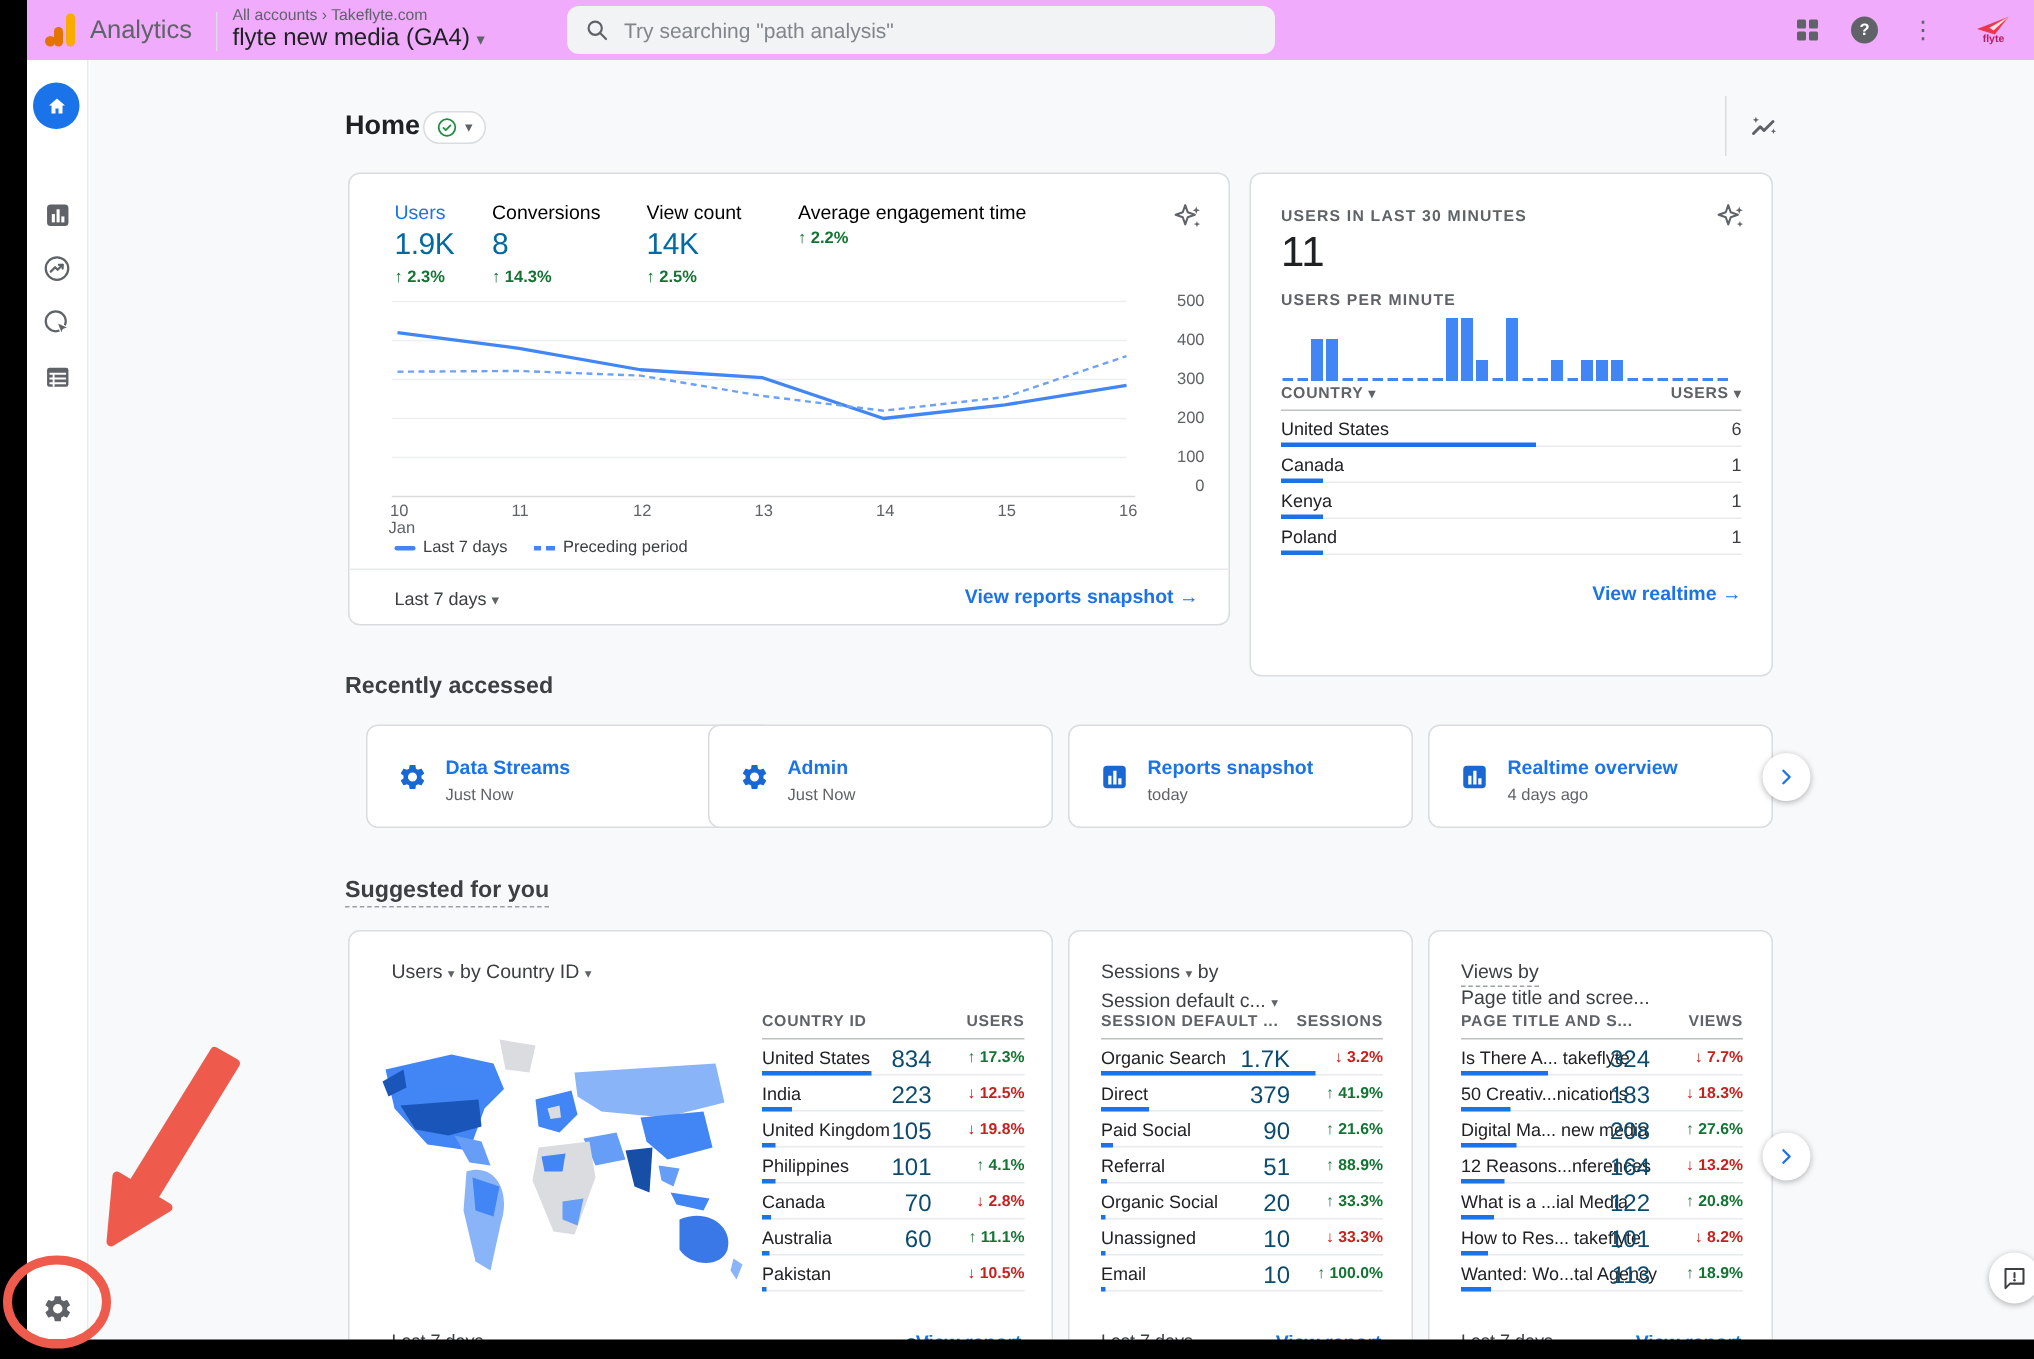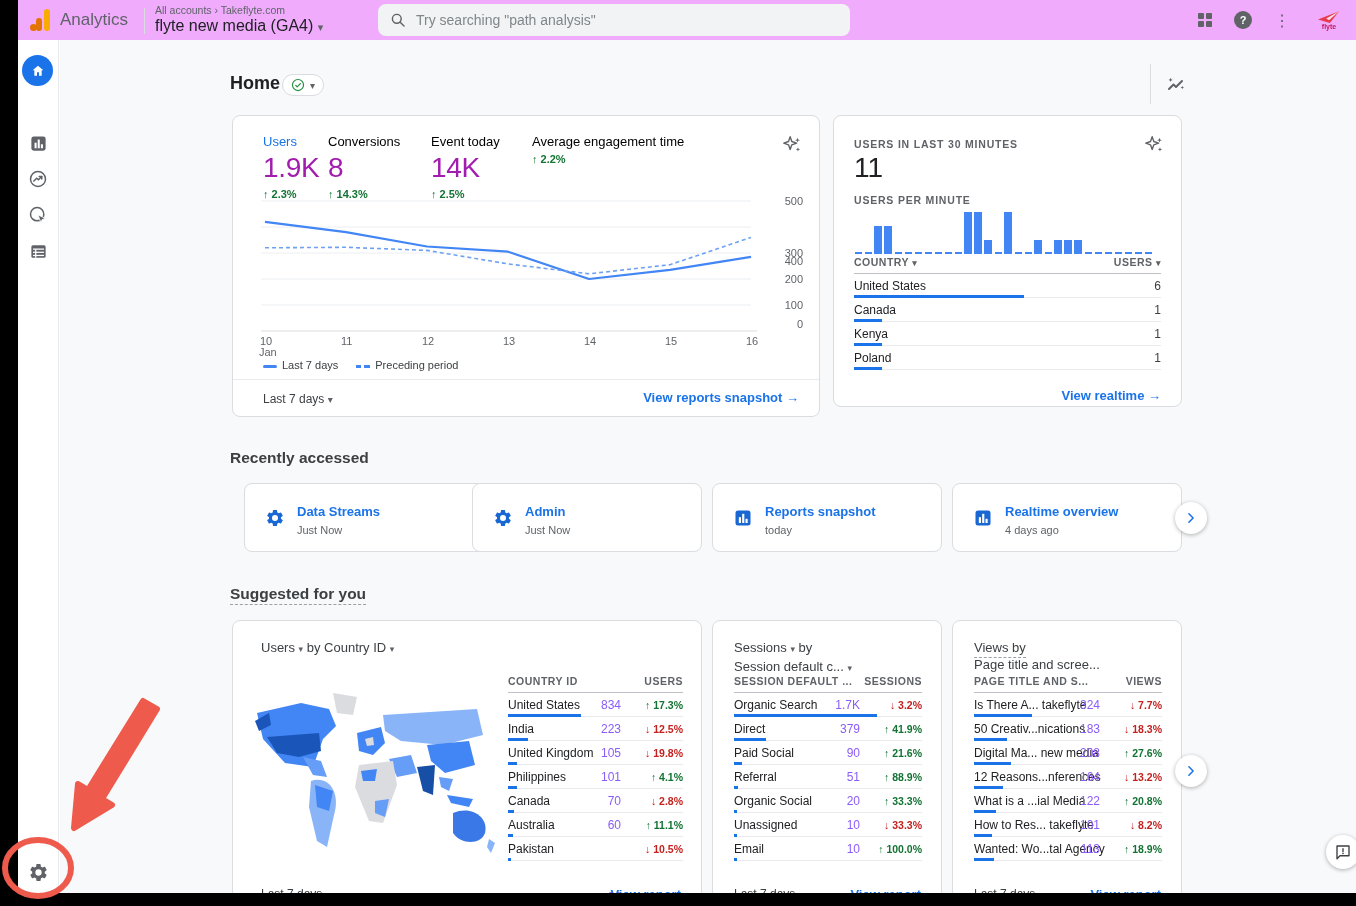--- a/index.html
+++ b/index.html
@@ -50,21 +50,21 @@
   .head-divider { position:absolute; left:1150px; top:64px; width:1px; height:40px; background:#dadce0; }
   .insights-btn { position:absolute; left:1164px; top:73px; width:24px; height:24px; }
 
   .card { position:absolute; background:#fff; border:1px solid #dadce0; border-radius:8px; }
 
   
   .metrics-row { position:absolute; left:30px; top:18px; display:flex; }
   .metric { margin-right:0; }
   .metric .m-label { font-size:13px; color:#000000; white-space:nowrap; }
   .metric.sel .m-label { color:#1a73e8; }
-  .metric .m-value { font-size:28px; color:#a21caf; margin-top:3px; letter-spacing:-.3px; }
+  .metric .m-value { font-size:20px; color:#0369a1; margin-top:3px; letter-spacing:-.3px; }
   .metric .m-change { font-size:11px; font-weight:700; margin-top:4px; }
   .up { color:#137333; } .down { color:#c5221f; }
   .m-users{width:65px} .m-conv{width:103px} .m-event{width:101px} .m-avg{width:240px}
   .ov-sparkle { position:absolute; right:16px; top:18px; }
   .yticks span { position:absolute; font-size:11px; color:#5f6368; right:16px; }
   .xlabels span { position:absolute; font-size:11px; color:#5f6368; }
   .x-month { position:absolute; font-size:11px; color:#5f6368; }
   .legend { position:absolute; left:30px; top:243px; display:flex; gap:18px; align-items:center; font-size:11px; color:#3c4043; }
   .sw-solid { display:inline-block; width:14px; height:3px; background:#4285f4; border-radius:2px; margin-right:5px; vertical-align:middle; }
   .sw-dash  { display:inline-block; width:14px; height:3px; margin-right:5px; vertical-align:middle;
@@ -108,21 +108,21 @@
 
   
   .s-title { position:absolute; left:28px; top:18px; font-size:13px; color:#3c4043; line-height:17px; }
   .s-title .caret { font-size:9px; color:#5f6368; }
   .s-table { position:absolute; top:54px; }
   .t-head { display:flex; justify-content:space-between; font-size:10.5px; letter-spacing:.5px; color:#5f6368;
             font-weight:700; padding-bottom:5px; border-bottom:1px solid #bdc1c6; }
   .s-row { position:relative; height:24px; border-bottom:1px solid #e8eaed; }
   .s-row .r-name { position:absolute; left:0; top:5px; font-size:12px; color:#202124; white-space:nowrap; }
   .s-row .r-bar  { position:absolute; left:0; bottom:-1px; height:3px; background:#1a73e8; }
-  .s-row .r-val  { position:absolute; top:5px; font-size:12px; color:#8b5cf6; text-align:right; }
+  .s-row .r-val  { position:absolute; top:5px; font-size:16px; color:#0c4a6e; text-align:right; }
   .s-row .r-chg  { position:absolute; right:0; top:6px; font-size:10.5px; font-weight:700; text-align:right; }
   .s-footer { position:absolute; left:28px; right:20px; top:266px; display:flex; justify-content:space-between; }
   .s-footer .range { font-size:12px; color:#3c4043; }
 
   .feedback-btn { position:absolute; left:1326px; top:835px; width:34px; height:34px; border-radius:50%; background:#fff;
                   box-shadow:0 1px 4px rgba(0,0,0,.3); display:flex; align-items:center; justify-content:center; z-index:30; }
 
   .annotation { position:absolute; left:0; top:0; z-index:60; pointer-events:none; }
 </style>
 </head>
@@ -243,21 +243,21 @@
           <div class="m-label">Users</div>
           <div class="m-value">1.9K</div>
           <div class="m-change up">↑ 2.3%</div>
         </div>
         <div class="metric m-conv">
           <div class="m-label">Conversions</div>
           <div class="m-value">8</div>
           <div class="m-change up">↑ 14.3%</div>
         </div>
         <div class="metric m-event">
-          <div class="m-label">Event today</div>
+          <div class="m-label">View count</div>
           <div class="m-value">14K</div>
           <div class="m-change up">↑ 2.5%</div>
         </div>
         <div class="metric m-avg">
           <div class="m-label">Average engagement time</div>
           <div class="m-change up">↑ 2.2%</div>
         </div>
       </div>
     <div class="ov-sparkle">
       <svg width="22" height="22" viewBox="0 0 24 24">
@@ -271,21 +271,21 @@
         <line x1="0" y1="29" x2="490" y2="29" stroke="#eceef0" stroke-width="1"></line>
         <line x1="0" y1="55" x2="490" y2="55" stroke="#eceef0" stroke-width="1"></line>
         <line x1="0" y1="81" x2="490" y2="81" stroke="#eceef0" stroke-width="1"></line>
         <line x1="0" y1="107" x2="490" y2="107" stroke="#eceef0" stroke-width="1"></line>
         <line x1="0" y1="133" x2="496" y2="133" stroke="#dadce0" stroke-width="1"></line>
         <polyline points="4,23.8 85,34.2 166,48.5 247,53.7 328,81.0 409,71.9 490,58.9" fill="none" stroke="#4285f4" stroke-width="2.2" stroke-linejoin="round"></polyline>
         <polyline points="4,49.8 85,49.3 166,52.4 247,65.9 328,75.8 409,66.7 490,39.4" fill="none" stroke="#6fa1f2" stroke-width="1.6" stroke-dasharray="4 3" stroke-linejoin="round"></polyline>
       </svg>
     <div class="yticks" id="ytick-wrap">
         <span style="top: 79px;">500</span>
-        <span style="top: 105px; margin-top: 34px;">400</span>
+        <span style="top: 105px;">400</span>
         <span style="top: 131px;">300</span>
         <span style="top: 157px;">200</span>
         <span style="top: 183px;">100</span>
         <span style="top: 202px;">0</span>
       </div>
     <div class="xlabels" id="xlabel-wrap">
         <span style="left: 27px; top: 219px;">10</span>
         <span style="left: 108px; top: 219px;">11</span>
         <span style="left: 189px; top: 219px;">12</span>
         <span style="left: 270px; top: 219px;">13</span>
@@ -300,21 +300,21 @@
     </div>
     <div class="ov-divider"></div>
     <div class="ov-footer-range">
       <span>Last 7 days</span> <span class="caret">▾</span>
     </div>
     <a class="blue-link ov-link">
       <span>View reports snapshot</span> <span>→</span>
     </a>
   </section>
 
-  <section class="card" style="left:833px; top:115px; width:349px; height:292px;">
+  <section class="card" style="left:833px; top:115px; width:349px; height:336px;">
     <div class="rt-title">USERS IN LAST 30 MINUTES</div>
     <div class="ov-sparkle">
       <svg width="22" height="22" viewBox="0 0 24 24">
         <path d="M10 3l1.8 5.2L17 10l-5.2 1.8L10 17l-1.8-5.2L3 10l5.2-1.8z" fill="none" stroke="#5f6368" stroke-width="1.5" stroke-linejoin="round"></path>
         <path d="M18 4l.7 2 2 .7-2 .7-.7 2-.7-2-2-.7 2-.7z" fill="#5f6368"></path>
         <path d="M18.5 14.5l.6 1.7 1.7.6-1.7.6-.6 1.7-.6-1.7-1.7-.6 1.7-.6z" fill="#5f6368"></path>
       </svg>
     </div>
     <div class="rt-value">11</div>
     <div class="rt-sub">USERS PER MINUTE</div>

